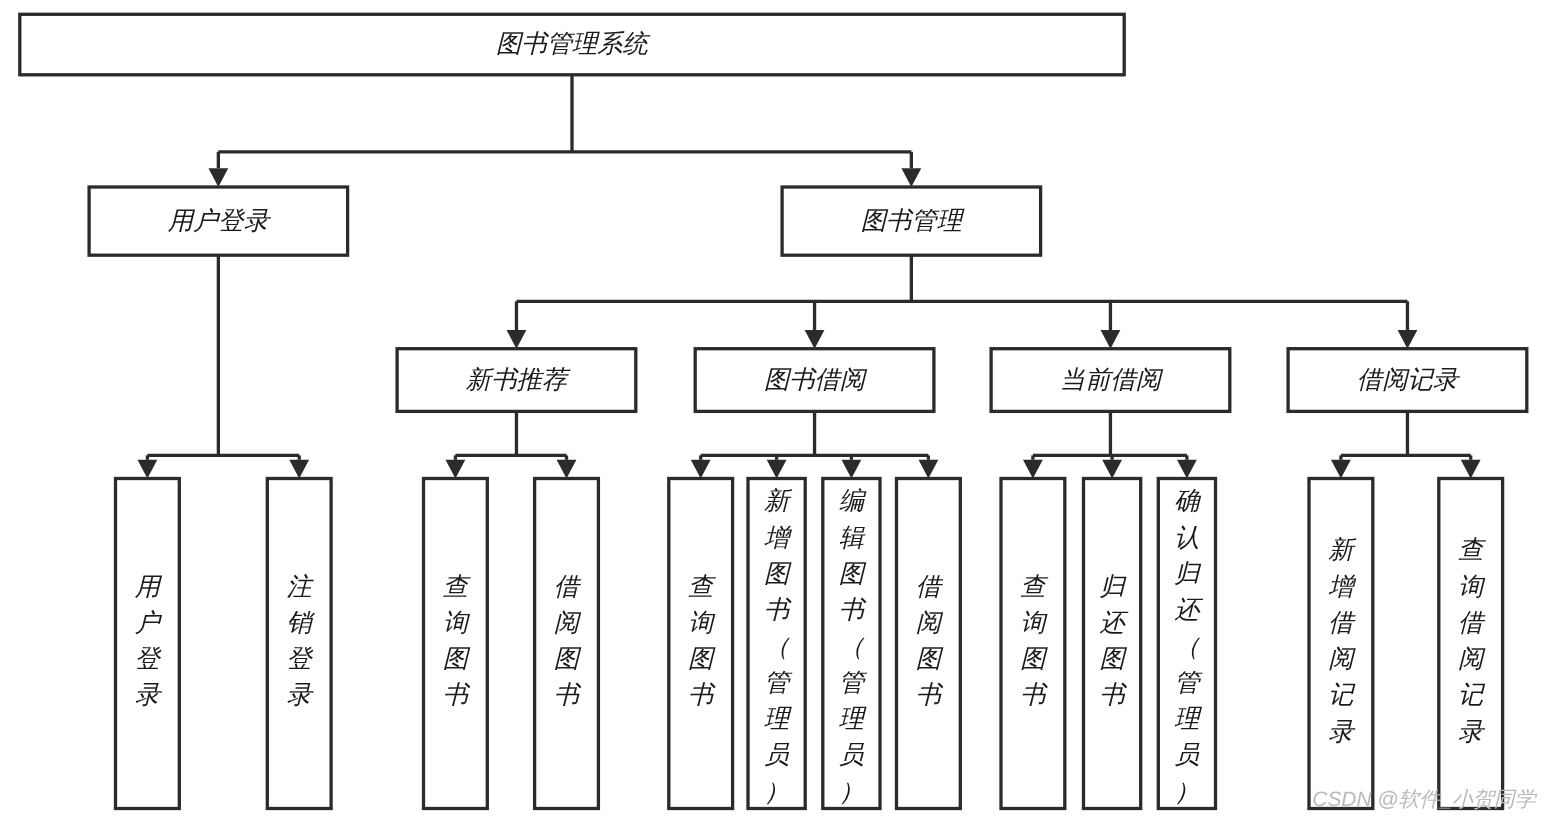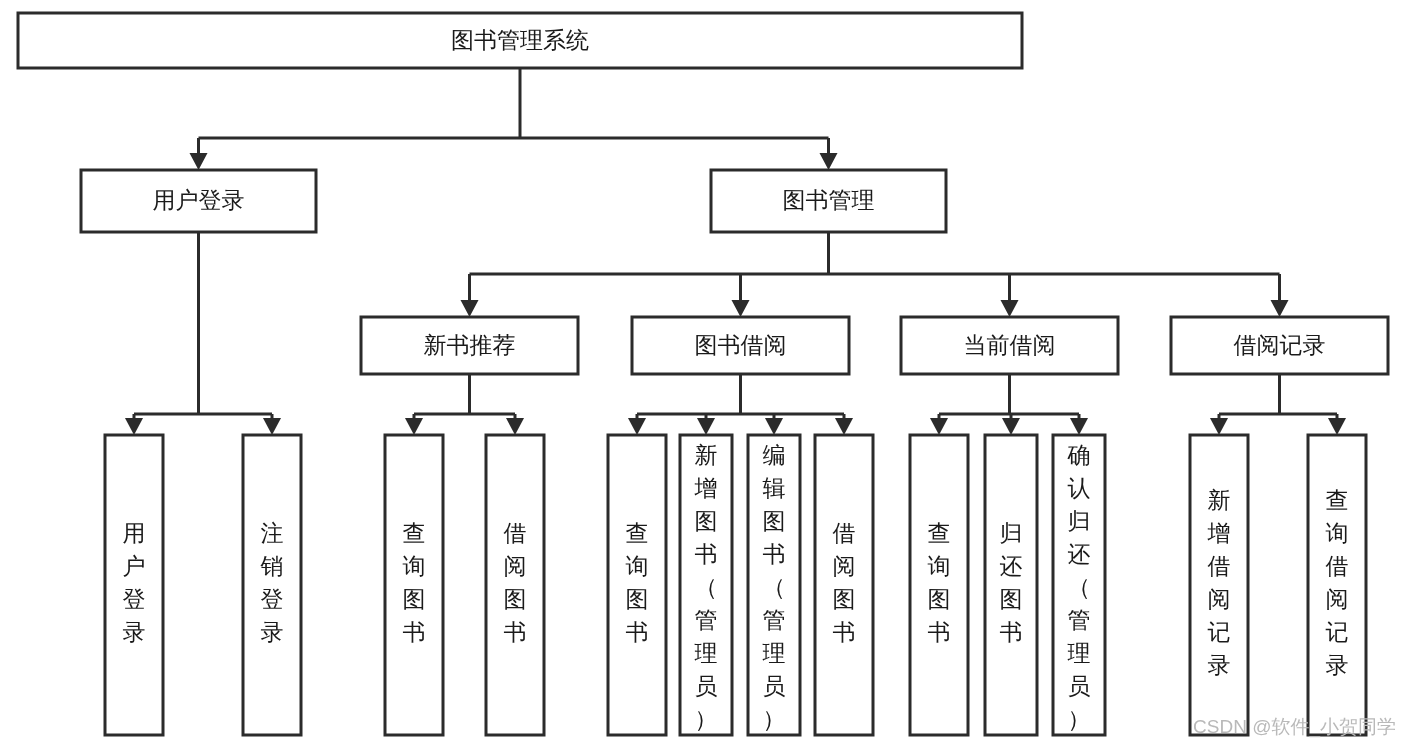--- a/index.html
+++ b/index.html
@@ -10,20 +10,21 @@
   }
   body {
     font-family: "Liberation Sans", "DejaVu Sans", sans-serif;
   }
   #diagram-root {
     position: relative;
     width: 1405px;
     height: 747px;
     background: #ffffff;
     overflow: hidden;
+    font-style: italic;
   }
   svg.diagram-canvas {
     position: absolute;
     left: 0;
     top: 0;
     width: 1405px;
     height: 747px;
     display: block;
   }
   .node-box {

